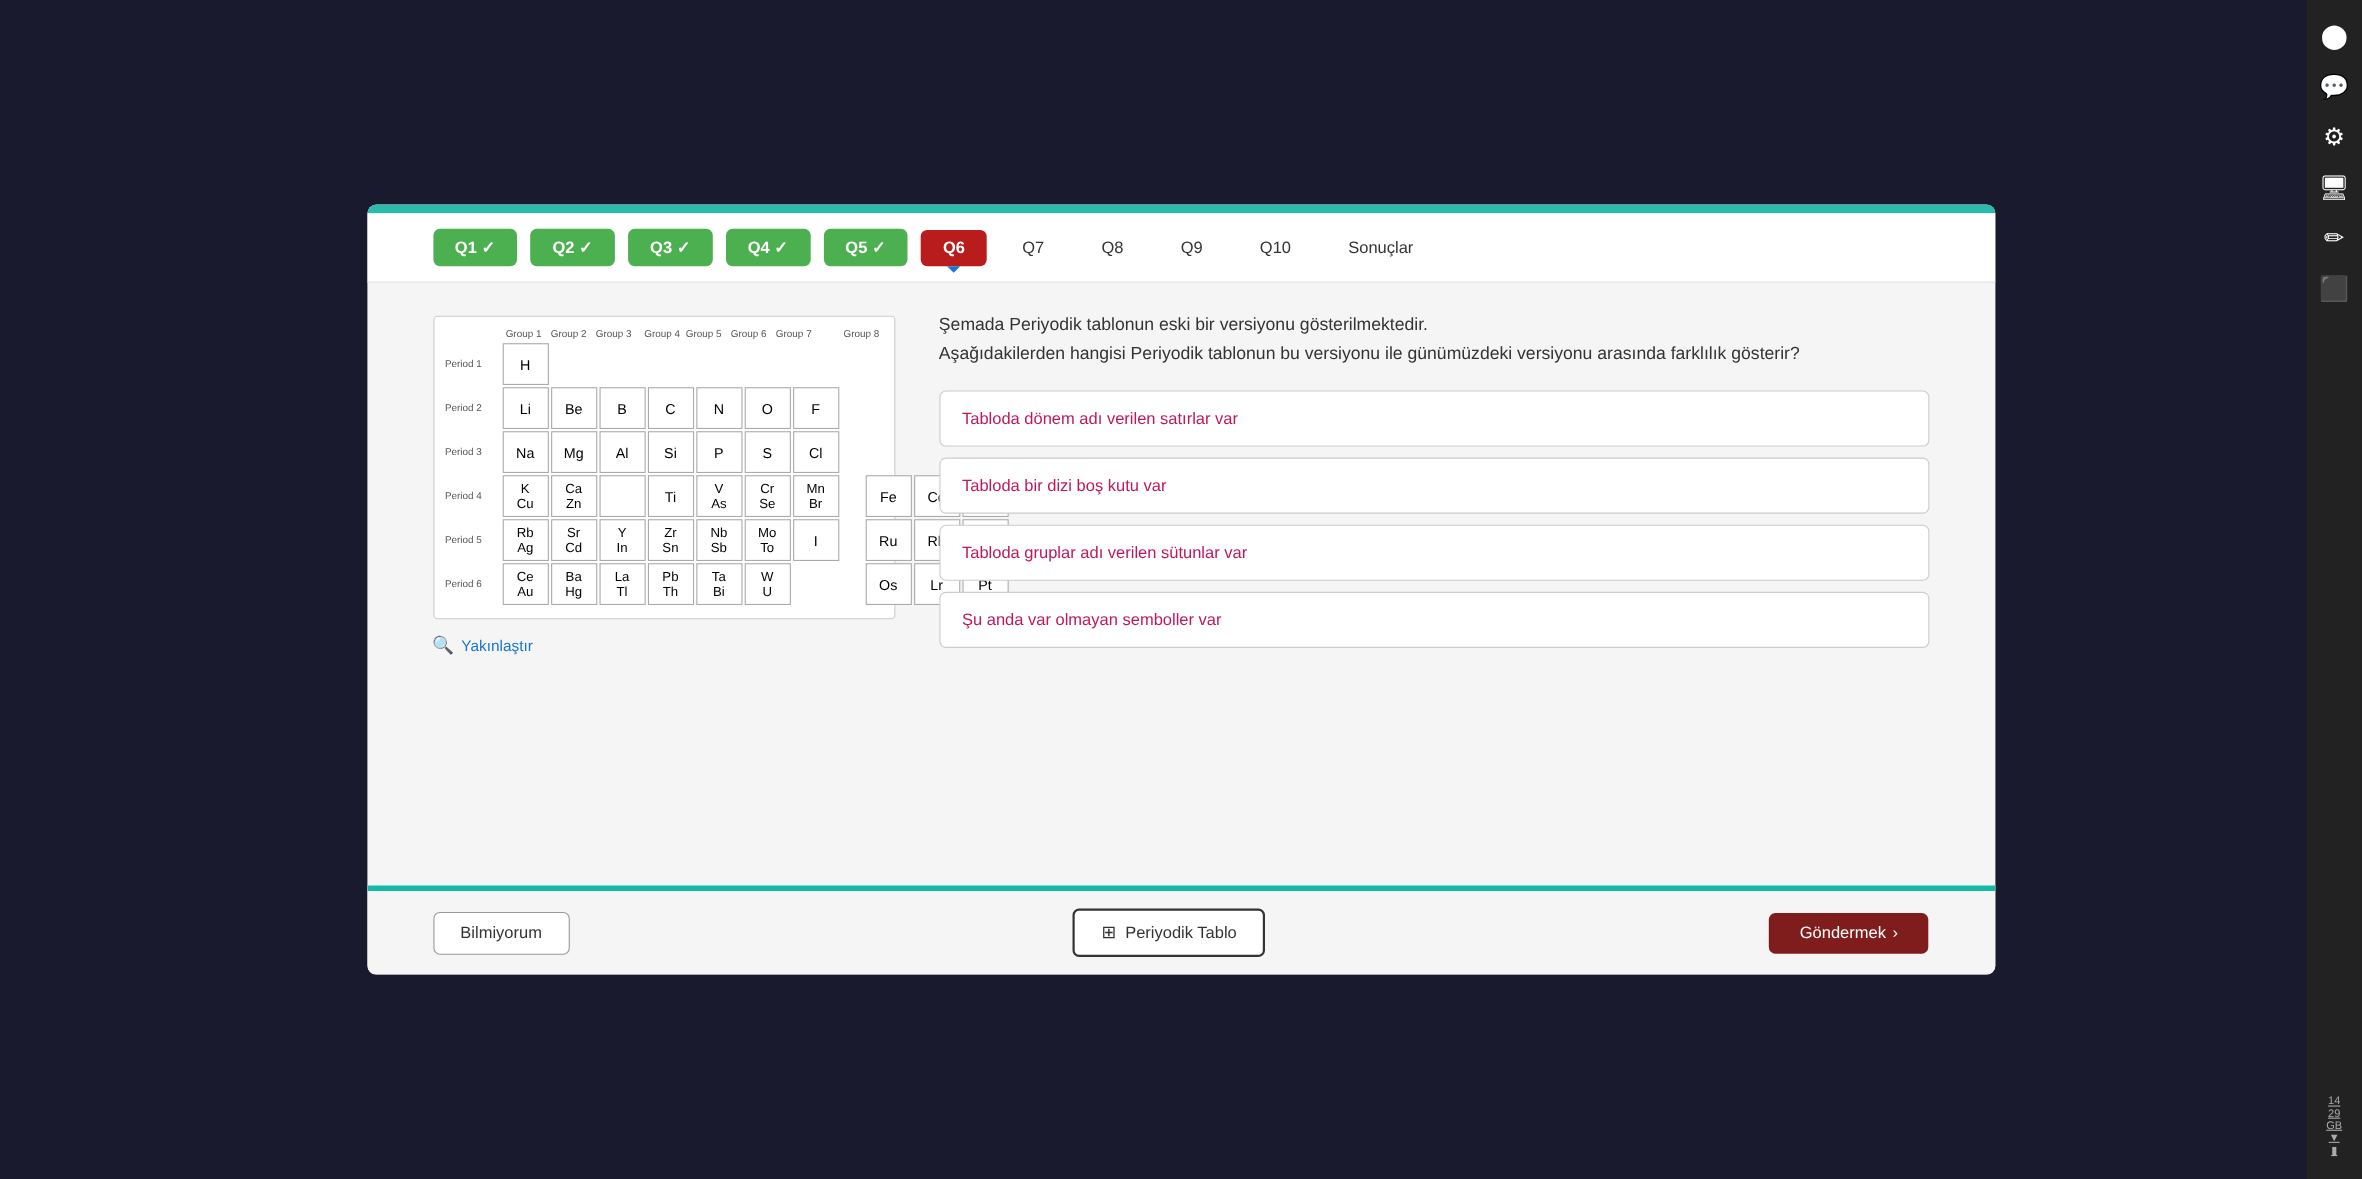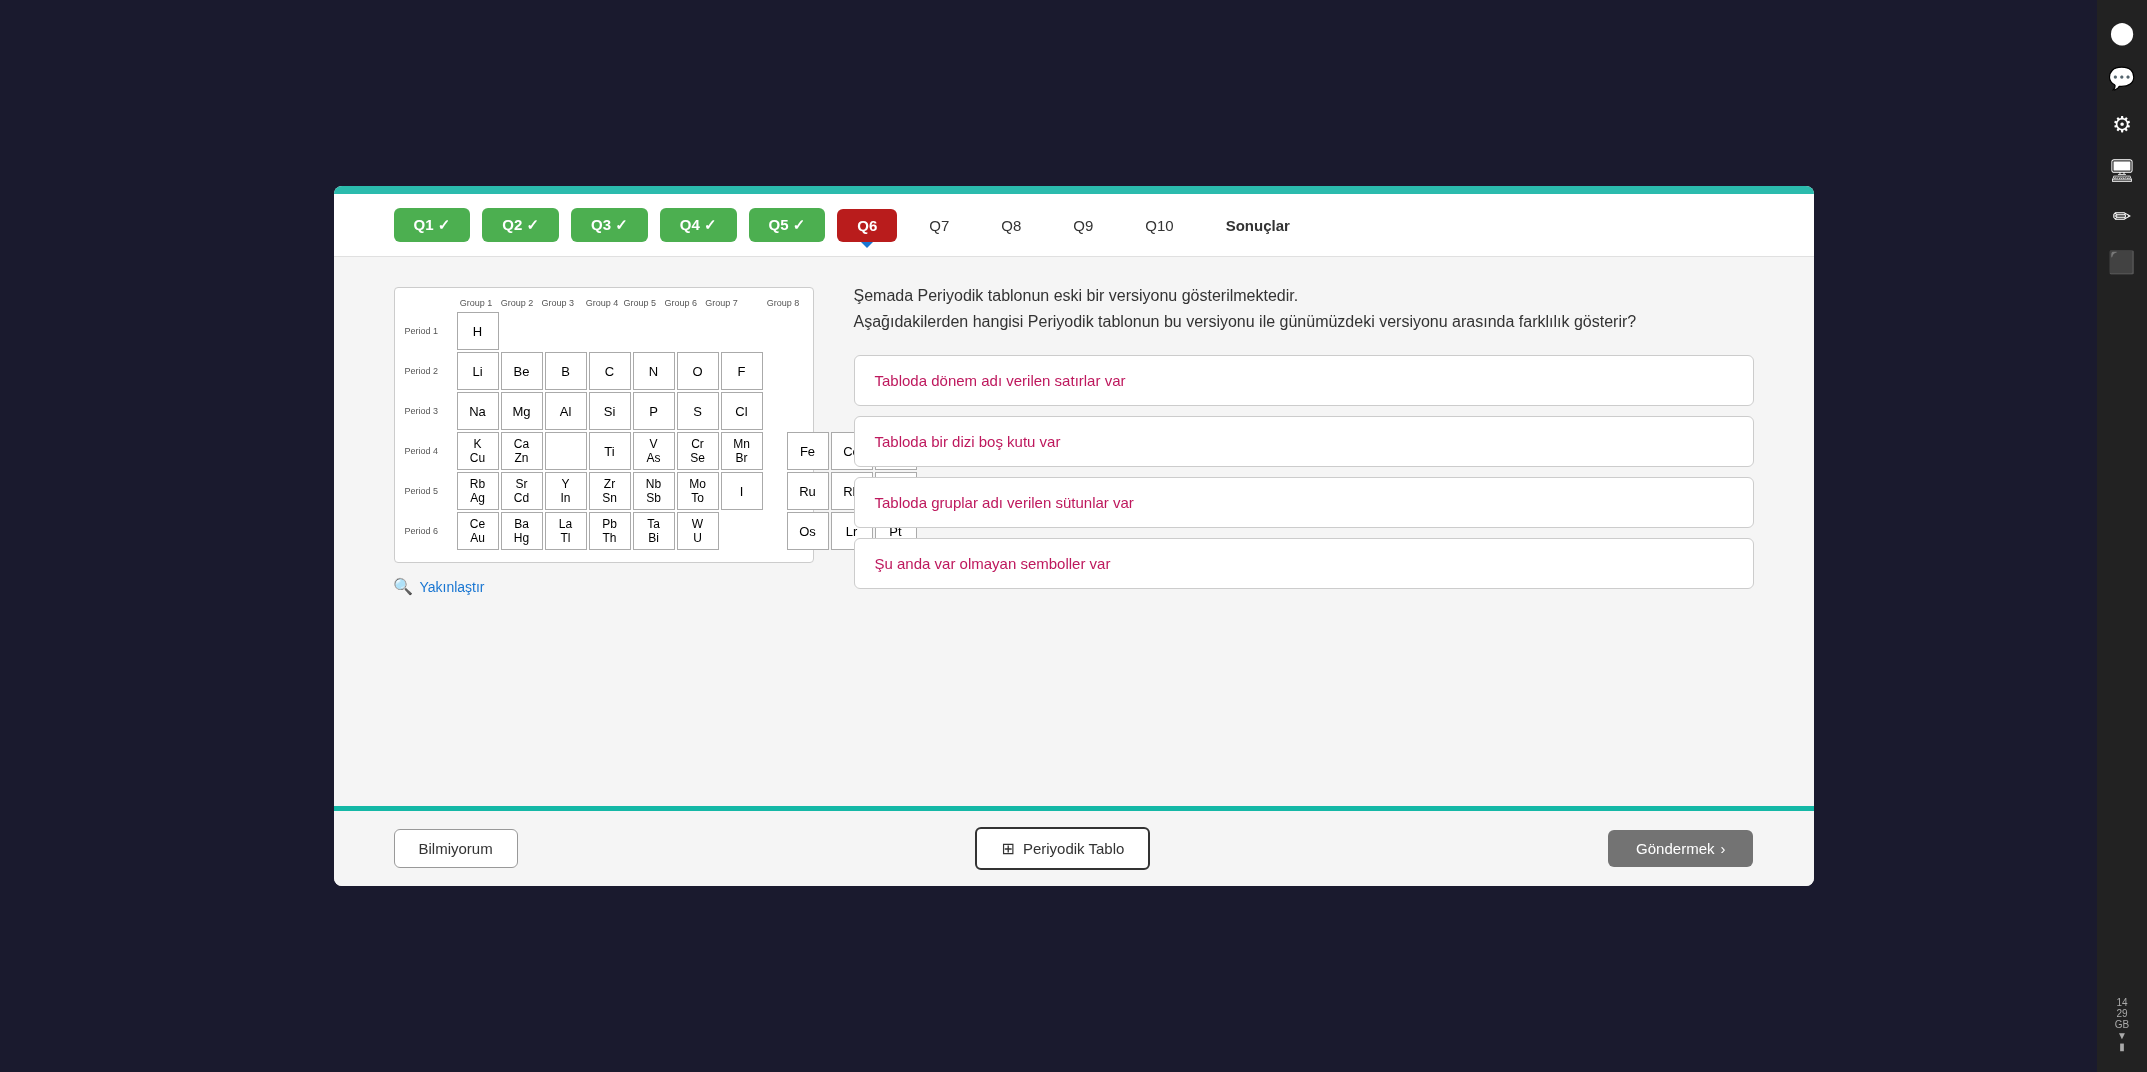--- a/index.html
+++ b/index.html
@@ -62,21 +62,21 @@
       border-top: 6px solid #1976d2;
     }
     .q-tab.inactive {
       background: transparent;
       color: #333;
       font-weight: 500;
     }
     .q-tab.sonuclar {
       background: transparent;
       color: #333;
-      font-weight: 700;
+      font-weight: 400;
     }
     
     .content {
       display: flex;
       flex: 1;
       padding: 30px 60px;
       gap: 40px;
     }
     
     .left-panel {
@@ -194,21 +194,21 @@
       cursor: pointer;
       color: #333;
       display: flex;
       align-items: center;
       gap: 8px;
     }
     .gondermek-btn {
       padding: 10px 28px;
       border: none;
       border-radius: 6px;
-      background: #737373;
+      background: #7f1d1d;
       font-size: 15px;
       cursor: pointer;
       color: #fff;
       display: flex;
       align-items: center;
       gap: 6px;
     }
     .sidebar-right {
       position: fixed;
       right: 0;
@@ -420,20 +420,20 @@
   </div>
 </div>
 
 <div class="sidebar-right">
   <span class="sidebar-icon">⬤</span>
   <span class="sidebar-icon">💬</span>
   <span class="sidebar-icon">⚙</span>
   <span class="sidebar-icon">🖥</span>
   <span class="sidebar-icon">✏</span>
   <span class="sidebar-icon">⬛</span>
-  <div style="margin-top:auto; display:flex; flex-direction:column; align-items:center; color:#aaa; font-size:10px;">
+  <div style="margin-top:auto; display:flex; flex-direction:column; align-items:center; color:#aaa; font-size:10px;text-decoration:underline;">
     <span>14</span>
     <span>29</span>
     <span>GB</span>
     <span>▼</span>
     <span>▮</span>
   </div>
 </div>
 
 </body></html>

